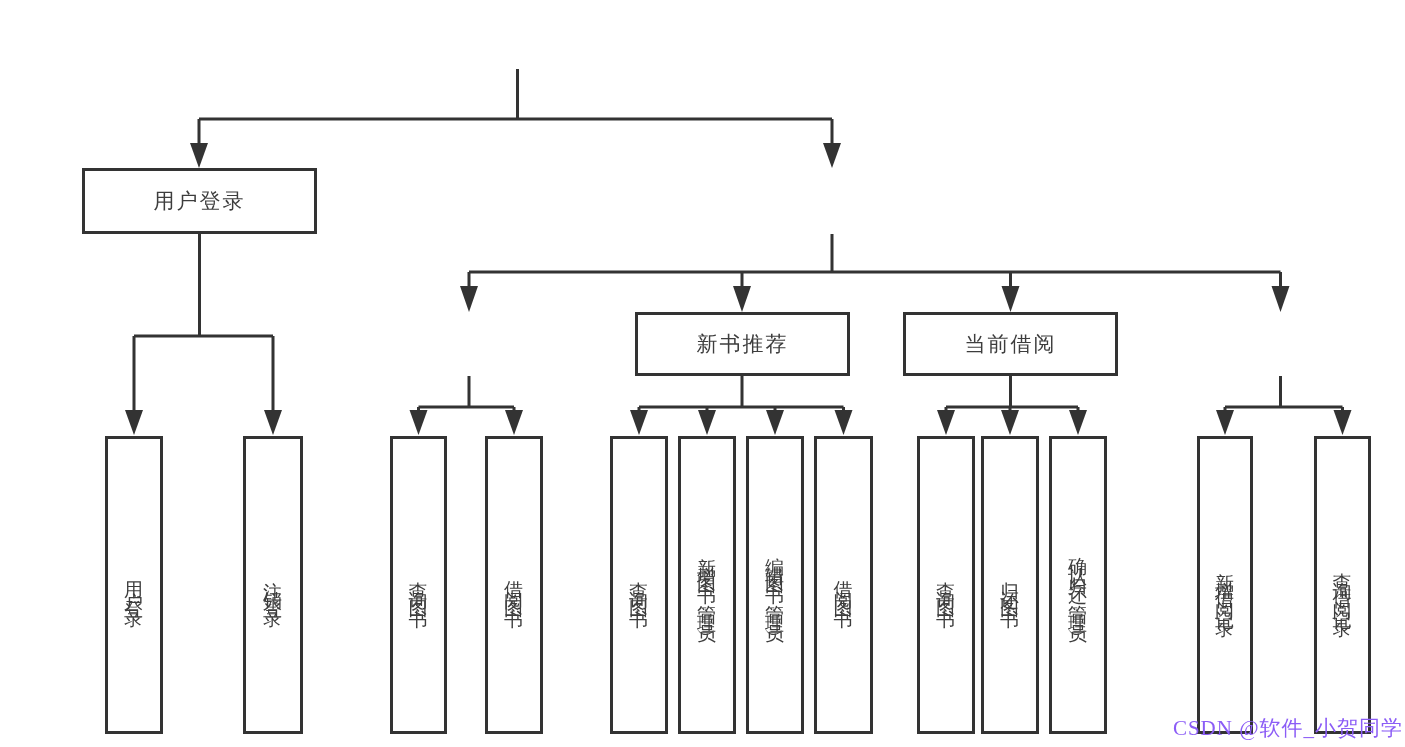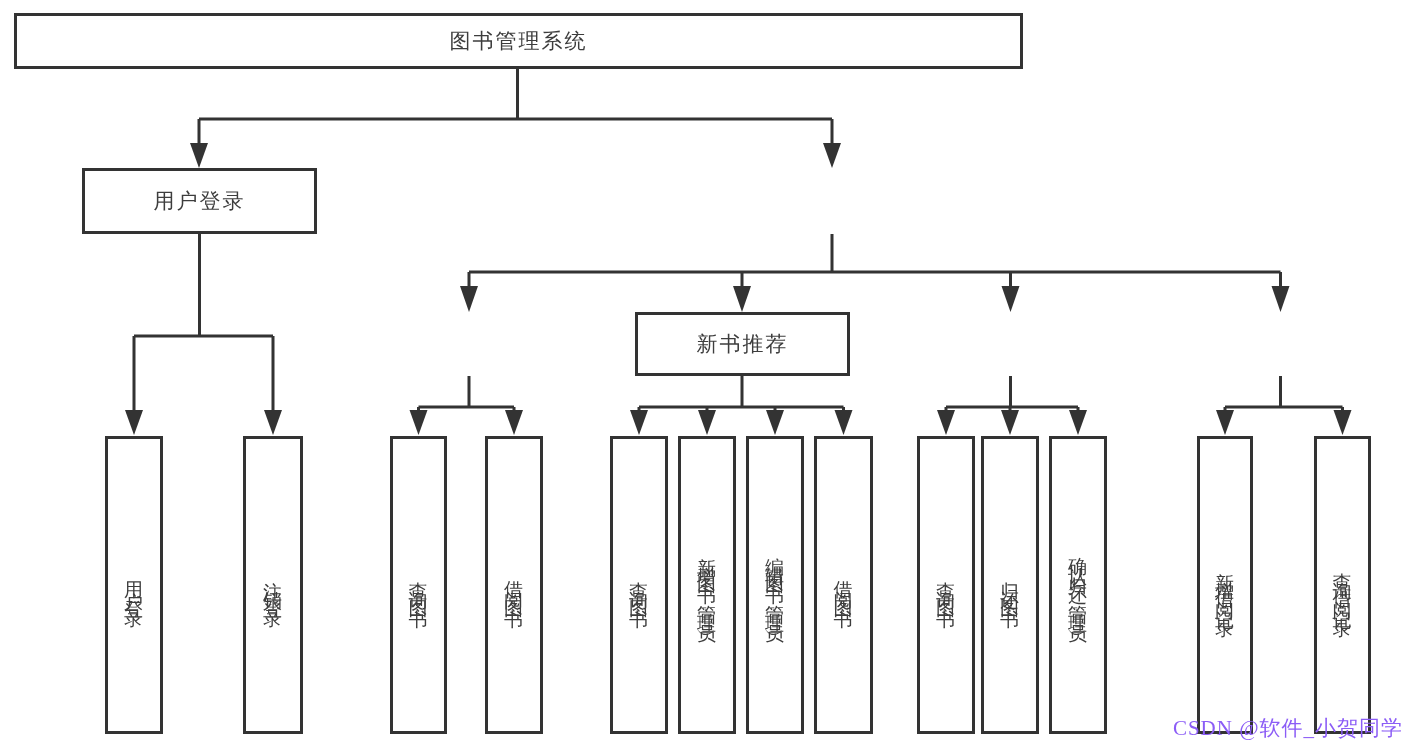--- a/index.html
+++ b/index.html
@@ -82,25 +82,25 @@
       <polygon points="766,410 784,410 775,435"></polygon>
       <polygon points="834.5,410 852.5,410 843.5,435"></polygon>
       <polygon points="937,410 955,410 946,435"></polygon>
       <polygon points="1001,410 1019,410 1010,435"></polygon>
       <polygon points="1069,410 1087,410 1078,435"></polygon>
       <polygon points="1216,410 1234,410 1225,435"></polygon>
       <polygon points="1333.5,410 1351.5,410 1342.5,435"></polygon>
     </g>
   </svg>
 
-  <div class="box hbox" style="left:14px;top:13px;width:1009px;height:56px">图书管理系统</div>
 
   <div class="box hbox" style="left:82px;top:168px;width:235px;height:66px">用户登录</div>
 
   <div class="box hbox" style="left:635px;top:312px;width:215px;height:64px">新书推荐</div>
+  <div class="box hbox" style="left:903px;top:312px;width:215px;height:64px">当前借阅</div>
 
   <div class="box vbox" style="left:105px;top:436px;width:58px;height:298px">用户登录</div>
   <div class="box vbox" style="left:243px;top:436px;width:60px;height:298px">注销登录</div>
 
   <div class="box vbox" style="left:390px;top:436px;width:57px;height:298px">查询图书</div>
   <div class="box vbox" style="left:485px;top:436px;width:58px;height:298px">借阅图书</div>
 
   <div class="box vbox" style="left:610px;top:436px;width:58px;height:298px">查询图书</div>
   <div class="box vbox" style="left:678px;top:436px;width:58px;height:298px">新增图书（管理员）</div>
   <div class="box vbox" style="left:746px;top:436px;width:58px;height:298px">编辑图书（管理员）</div>

